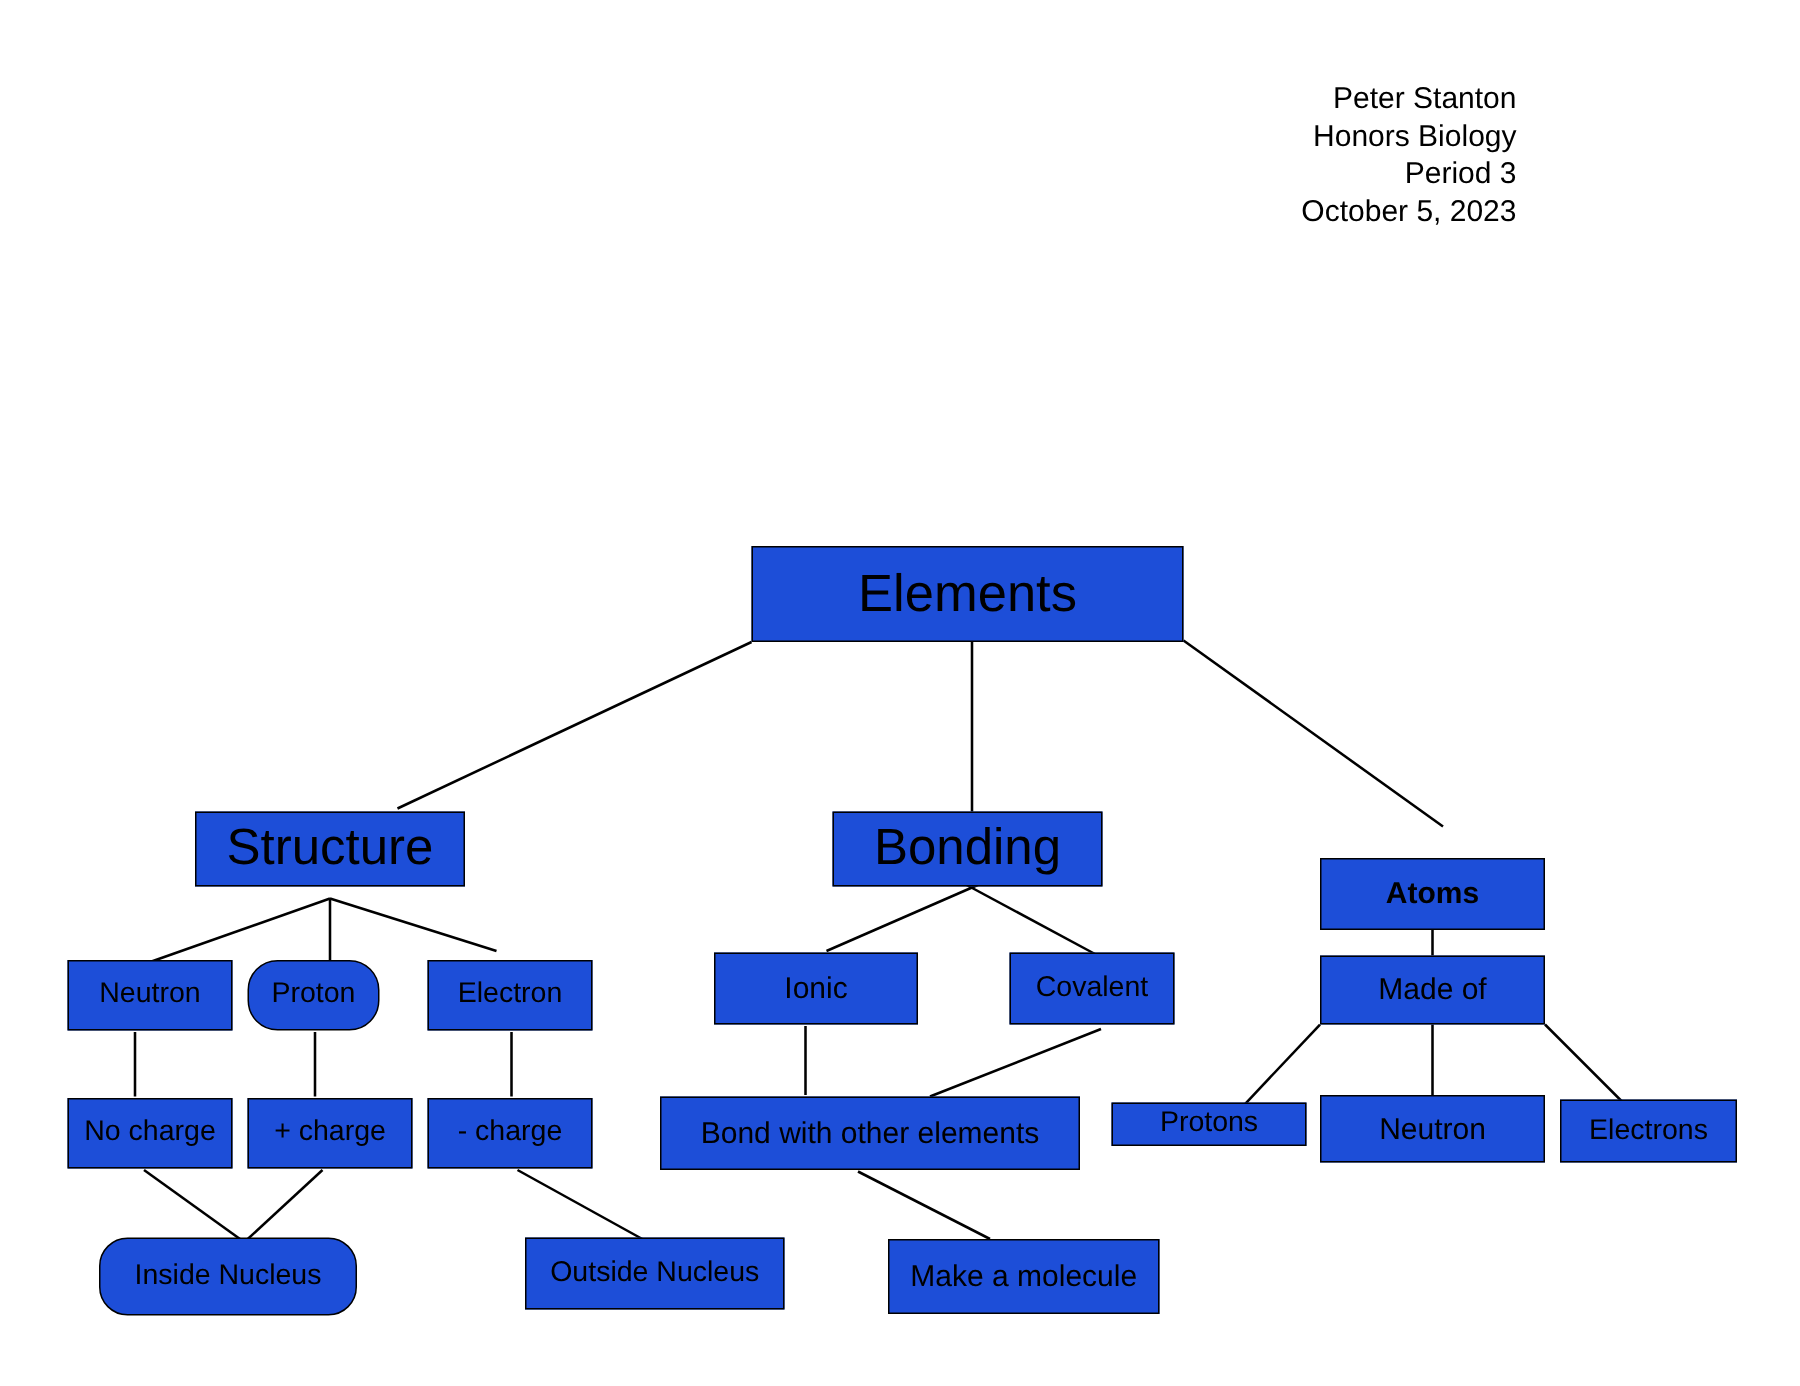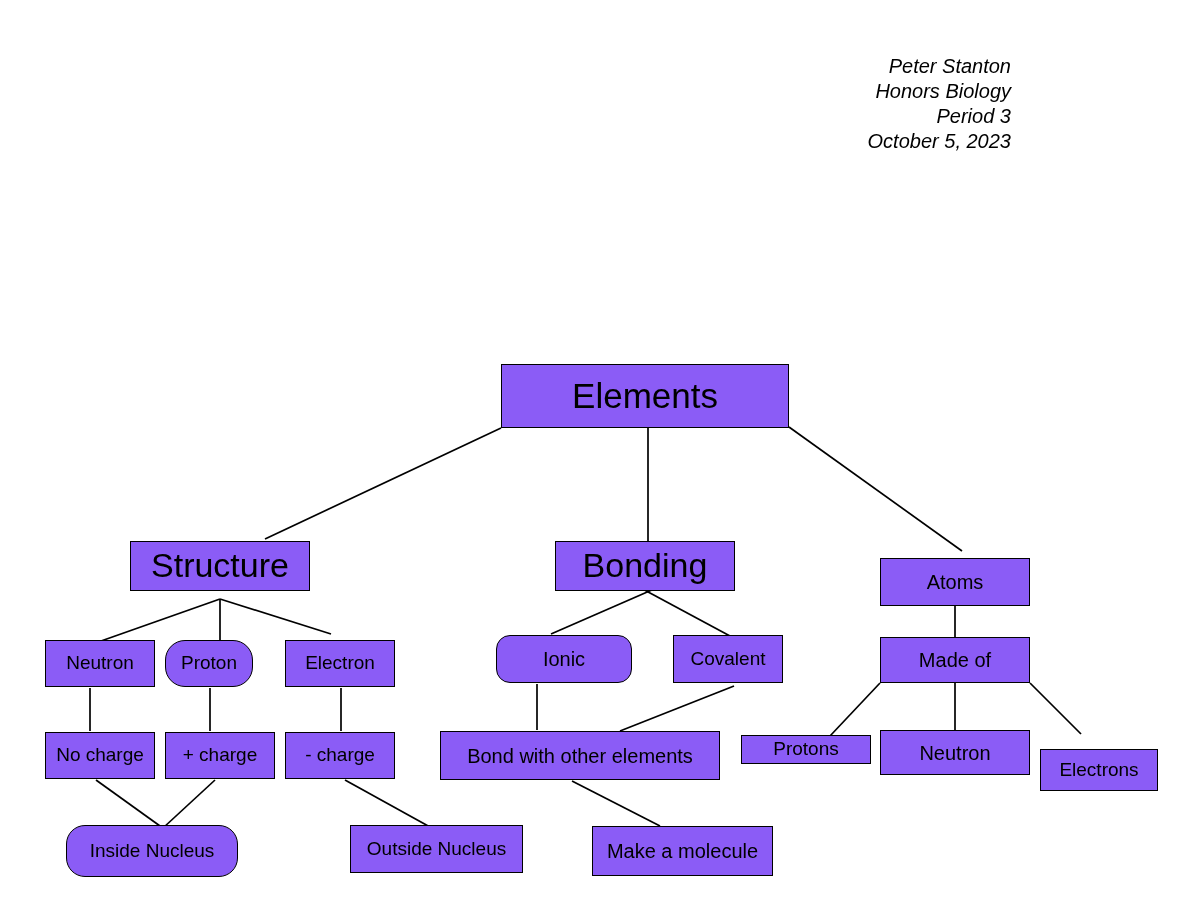--- a/index.html
+++ b/index.html
@@ -32,27 +32,26 @@
     right: 189px;
     top: 54px;
     text-align: right;
     font-size: 20px;
     line-height: 25px;
     color: #000000;
     white-space: nowrap;
   }
   .heading-line {
     display: block;
-    font-style: italic;
   }
   .node {
     position: absolute;
     box-sizing: border-box;
     border: 1.6px solid #000000;
-    background: #8b5cf6;
+    background: #1d4ed8;
     display: flex;
     align-items: center;
     justify-content: center;
     text-align: right;
     line-height: 1.1;
     white-space: nowrap;
     z-index: 2;
   }
   .node-label {
     display: block;
@@ -102,21 +101,21 @@
   <div id="node-layer">
       <div class="node n-root" style="left: 501px; top: 364px; width: 288px; height: 64px;">
         <span class="node-label">Elements</span>
       </div>
       <div class="node n-branch" style="left: 130px; top: 541px; width: 180px; height: 50px;">
         <span class="node-label">Structure</span>
       </div>
       <div class="node n-branch" style="left: 555px; top: 541px; width: 180px; height: 50px;">
         <span class="node-label">Bonding</span>
       </div>
-      <div class="node n-med" style="left: 880px; top: 558px; width: 150px; height: 48px;">
+      <div class="node n-med" style="left: 880px; top: 572px; width: 150px; height: 48px; font-weight: bold;">
         <span class="node-label">Atoms</span>
       </div>
       <div class="node n-small" style="left: 45px; top: 640px; width: 110px; height: 47px;">
         <span class="node-label">Neutron</span>
       </div>
       <div class="node n-small" style="left: 165px; top: 640px; width: 88px; height: 47px; border-radius: 20px;">
         <span class="node-label">Proton</span>
       </div>
       <div class="node n-small" style="left: 285px; top: 640px; width: 110px; height: 47px;">
         <span class="node-label">Electron</span>
@@ -129,39 +128,39 @@
       </div>
       <div class="node n-small" style="left: 285px; top: 732px; width: 110px; height: 47px;">
         <span class="node-label">- charge</span>
       </div>
       <div class="node n-small" style="left: 66px; top: 825px; width: 172px; height: 52px; border-radius: 19px;">
         <span class="node-label">Inside Nucleus</span>
       </div>
       <div class="node n-small" style="left: 350px; top: 825px; width: 173px; height: 48px;">
         <span class="node-label">Outside Nucleus</span>
       </div>
-      <div class="node n-med" style="left: 496px; top: 635px; width: 136px; height: 48px; border-radius: 14px;">
+      <div class="node n-med" style="left: 476px; top: 635px; width: 136px; height: 48px;">
         <span class="node-label">Ionic</span>
       </div>
       <div class="node n-small" style="left: 673px; top: 635px; width: 110px; height: 48px;">
         <span class="node-label">Covalent</span>
       </div>
       <div class="node n-med" style="left: 440px; top: 731px; width: 280px; height: 49px;">
         <span class="node-label">Bond with other elements</span>
       </div>
       <div class="node n-med" style="left: 592px; top: 826px; width: 181px; height: 50px;">
         <span class="node-label">Make a molecule</span>
       </div>
       <div class="node n-med" style="left: 880px; top: 637px; width: 150px; height: 46px;">
         <span class="node-label">Made of</span>
       </div>
       <div class="node n-small" style="left: 741px; top: 735px; width: 130px; height: 29px;">
         <span class="node-label">Protons</span>
       </div>
       <div class="node n-med" style="left: 880px; top: 730px; width: 150px; height: 45px;">
         <span class="node-label">Neutron</span>
       </div>
-      <div class="node n-small" style="left: 1040px; top: 733px; width: 118px; height: 42px; margin-top: 16px;">
+      <div class="node n-small" style="left: 1040px; top: 733px; width: 118px; height: 42px;">
         <span class="node-label">Electrons</span>
       </div>
     </div>
 
 </div>
 
 </body></html>

